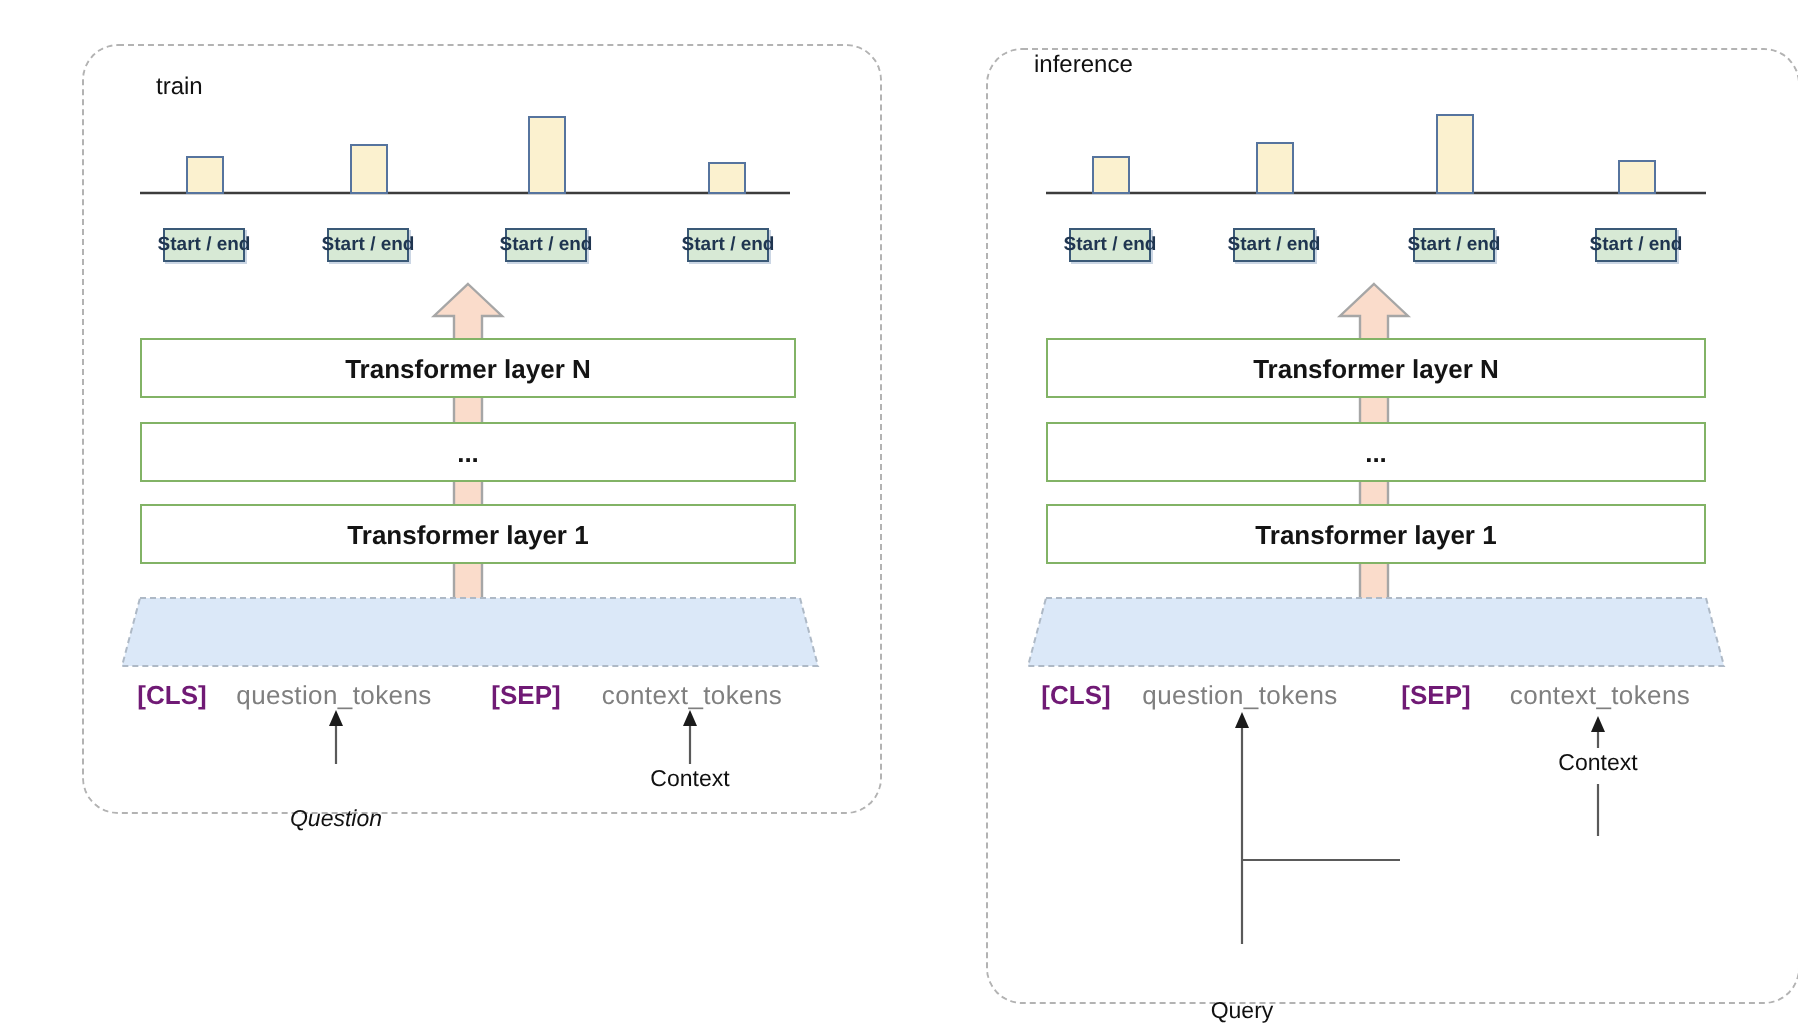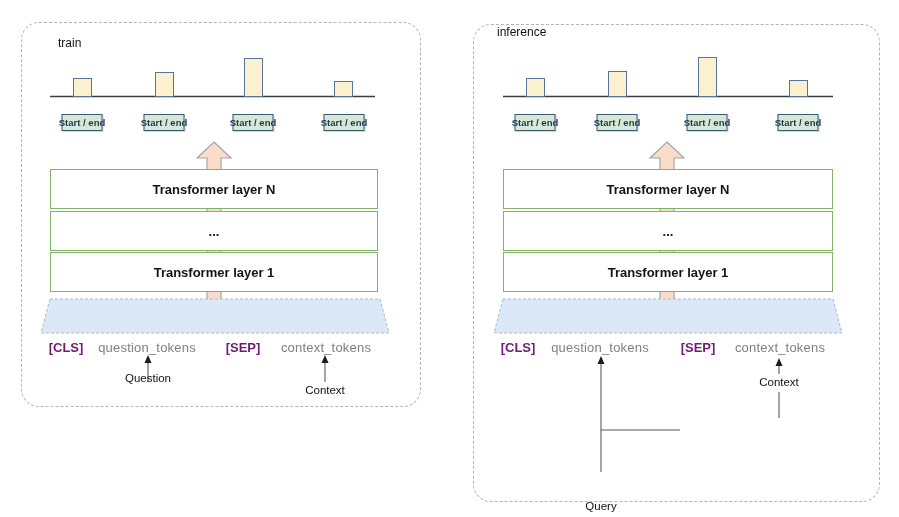--- a/index.html
+++ b/index.html
@@ -1,20 +1,20 @@
 <!DOCTYPE html>
 <html style="--bar-fill: #FBF1CF; --bar-border: #56749E; --startend-fill: #D7E9D5; --startend-border: #3A5977; --layer-border: #82B366; --arrow-fill: #FADCCB; --arrow-border: #A6A6A6; --embed-fill: #DBE8F8; --embed-border: #AEB9C6; --retrieval-fill: #C9E6BC; --retrieval-border: #3F5E75; --muted-text: #7F7F7F;"><head>
 <meta charset="utf-8">
 <style>
   html,body{margin:0;padding:0;}
   body{
     width:899px;height:517px;position:relative;background:#ffffff;
     font-family:"Liberation Sans", sans-serif;overflow:hidden;
   }
-  .stage{position:absolute;inset:0;}
+  .stage{position:absolute;inset:0;margin-left:20px;}
   svg.lines{position:absolute;left:0;top:0;z-index:0;}
 
   .panel{
     position:absolute;border:1.5px dashed #b3b3b3;border-radius:18px;
     background:transparent;z-index:0;
   }
   .panel-label{
     position:absolute;font-size:12px;color:#111;z-index:2;white-space:nowrap;
   }
 
@@ -27,21 +27,21 @@
   .startend{
     position:absolute;top:114px;height:17px;width:41px;box-sizing:border-box;
     transform:translateX(-50%);
     background:var(--startend-fill);border:1.5px solid var(--startend-border);
     font-size:9.5px;font-weight:700;color:#1f3550;
     display:flex;align-items:center;justify-content:center;
     z-index:1;box-shadow:1px 1px 0 rgba(160,180,205,.55);white-space:nowrap;
   }
 
   .layerbox{
-    position:absolute;height:40px;box-sizing:border-box;background:#ffffff;
+    position:absolute;height:30px;box-sizing:border-box;background:#ffffff;
     border:1px solid var(--layer-border);z-index:1;
     display:flex;align-items:center;justify-content:center;
     font-size:13px;font-weight:600;color:#141414;white-space:nowrap;
   }
 
   .tok{
     position:absolute;top:340px;transform:translateX(-50%);
     font-size:13px;z-index:2;white-space:nowrap;
   }
   .tok-special{color:#701a75;font-weight:700;}
@@ -109,21 +109,21 @@
 
   <div class="layerbox" style="left:50px;top:169px;width:328px;">Transformer layer N</div>
   <div class="layerbox" style="left:50px;top:211px;width:328px;">...</div>
   <div class="layerbox" style="left:50px;top:252px;width:328px;">Transformer layer 1</div>
 
   <div class="tok tok-special" style="left:66px;">[CLS]</div>
   <div class="tok tok-gray" style="left:147px;">question_tokens</div>
   <div class="tok tok-special" style="left:243px;">[SEP]</div>
   <div class="tok tok-gray" style="left:326px;">context_tokens</div>
 
-  <div class="small-label" style="left:148px;top:372px;">Question</div>
+  <div class="small-label" style="left:148px;top:404px;font-style:italic;">Question</div>
   <div class="small-label" style="left:325px;top:384px;">Context</div>
 
   <div class="panel" style="left:473px;top:24px;width:405px;height:476px;"></div>
   <div class="panel-label" style="left:497px;top:25px;">inference</div>
 
   <div class="bar" style="left: 526px; bottom: 420px; height: 19px;"></div>
   <div class="bar" style="left: 608px; bottom: 420px; height: 26px;"></div>
   <div class="bar" style="left: 698px; bottom: 420px; height: 40px;"></div>
   <div class="bar" style="left: 789px; bottom: 420px; height: 17px;"></div>
 

